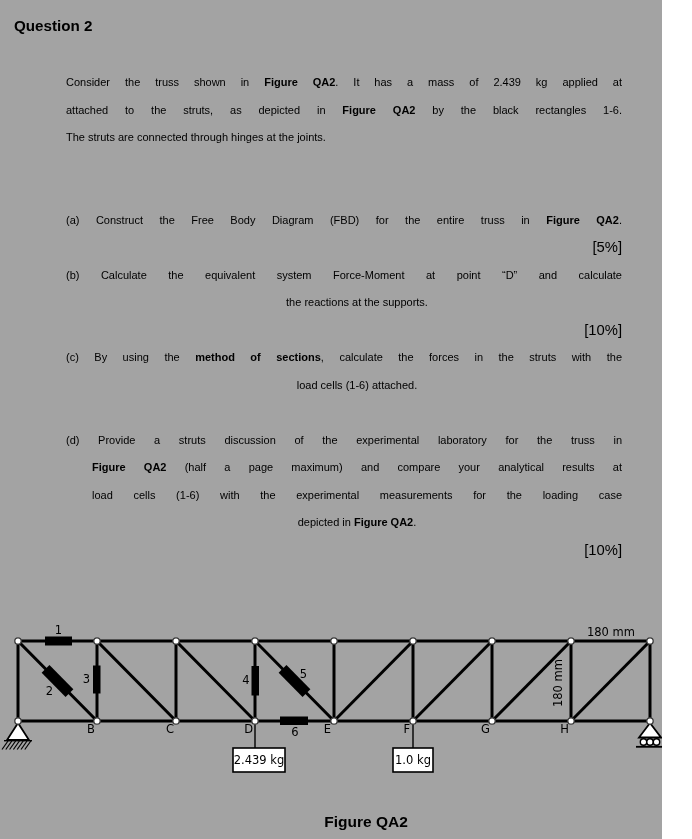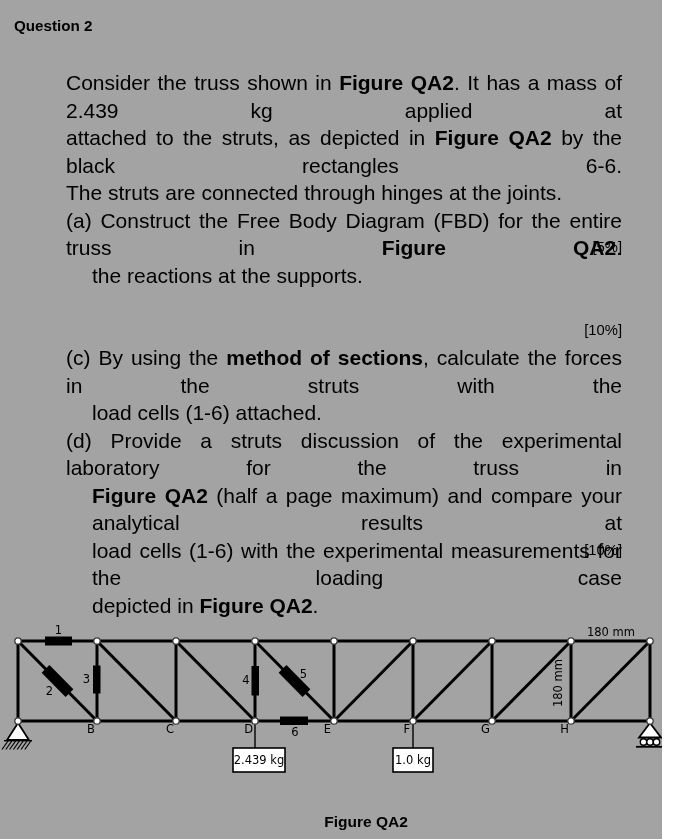--- a/index.html
+++ b/index.html
@@ -2,24 +2,24 @@
 <html><head>
 <meta charset="utf-8">
 <style>
   html,body{margin:0;padding:0;background:#fff;}
   #page{
     position:relative;width:662px;height:839px;background:#a3a3a3;
     font-family:"Liberation Sans",sans-serif;color:#000;overflow:hidden;
   }
   .abs{position:absolute;}
   #doc-title{left:14px;top:16px;font-size:15.2px;font-weight:bold;line-height:20px;}
-  .textblock{left:66px;width:556px;font-size:21px;line-height:27.5px;}
+  .textblock{left:66px;width:556px;font-size:11px;line-height:27.5px;}
   .line{display:block;}
   .j{text-align:justify;text-align-last:justify;}
-  .cont{padding-left:26px;}
+  .cont{padding-left:26px;text-align:center;}
   .mark{left:66px;width:556px;text-align:right;font-size:14.8px;line-height:27.5px;}
   b{font-weight:bold;}
   #figure-caption{left:66px;top:812px;width:600px;text-align:center;
     font-size:15.5px;font-weight:bold;line-height:20px;}
   #truss-svg{left:0;top:612px;}
   .figtext{font-family:"DejaVu Sans",sans-serif;font-size:11.5px;fill:#000;}
   .member{stroke:#000;stroke-width:3;stroke-linecap:square;}
   .thin{stroke:#000;stroke-width:1.4;}
   .joint{fill:#fff;stroke:#3a3a3a;stroke-width:1.3;}
   .cell{fill:#000;stroke:none;}
@@ -28,30 +28,31 @@
 </style>
 </head>
 <body>
 
 <div id="page">
 
   <div id="doc-title" class="abs">Question 2</div>
 
   <div class="abs textblock" style="top:69px">
     <span class="line j"><span>Consider the truss shown in </span><b>Figure QA2</b><span>. It has a mass of 2.439 kg applied at</span></span>
-    <span class="line j"><span>attached to the struts, as depicted in </span><b>Figure QA2</b><span> by the black rectangles 6-6.</span></span>
+    <span class="line j"><span>attached to the struts, as depicted in </span><b>Figure QA2</b><span> by the black rectangles 1-6.</span></span>
     <span class="line">The struts are connected through hinges at the joints.</span>
   </div>
 
   <div class="abs textblock" style="top:206.5px">
     <span class="line j"><span>(a) Construct the Free Body Diagram (FBD) for the entire truss in </span><b>Figure QA2</b><span>.</span></span>
   </div>
   <div class="abs mark" style="top:234px">[5%]</div>
 
   <div class="abs textblock" style="top:261.5px">
+    <span class="line j">(b) Calculate the equivalent system Force-Moment at point “D” and calculate</span>
     <span class="line cont">the reactions at the supports.</span>
   </div>
   <div class="abs mark" style="top:316.5px">[10%]</div>
 
   <div class="abs textblock" style="top:344px">
     <span class="line j"><span>(c) By using the </span><b>method of sections</b><span>, calculate the forces in the struts with the</span></span>
     <span class="line cont">load cells (1-6) attached.</span>
   </div>
 
   <div class="abs textblock" style="top:426.5px">

